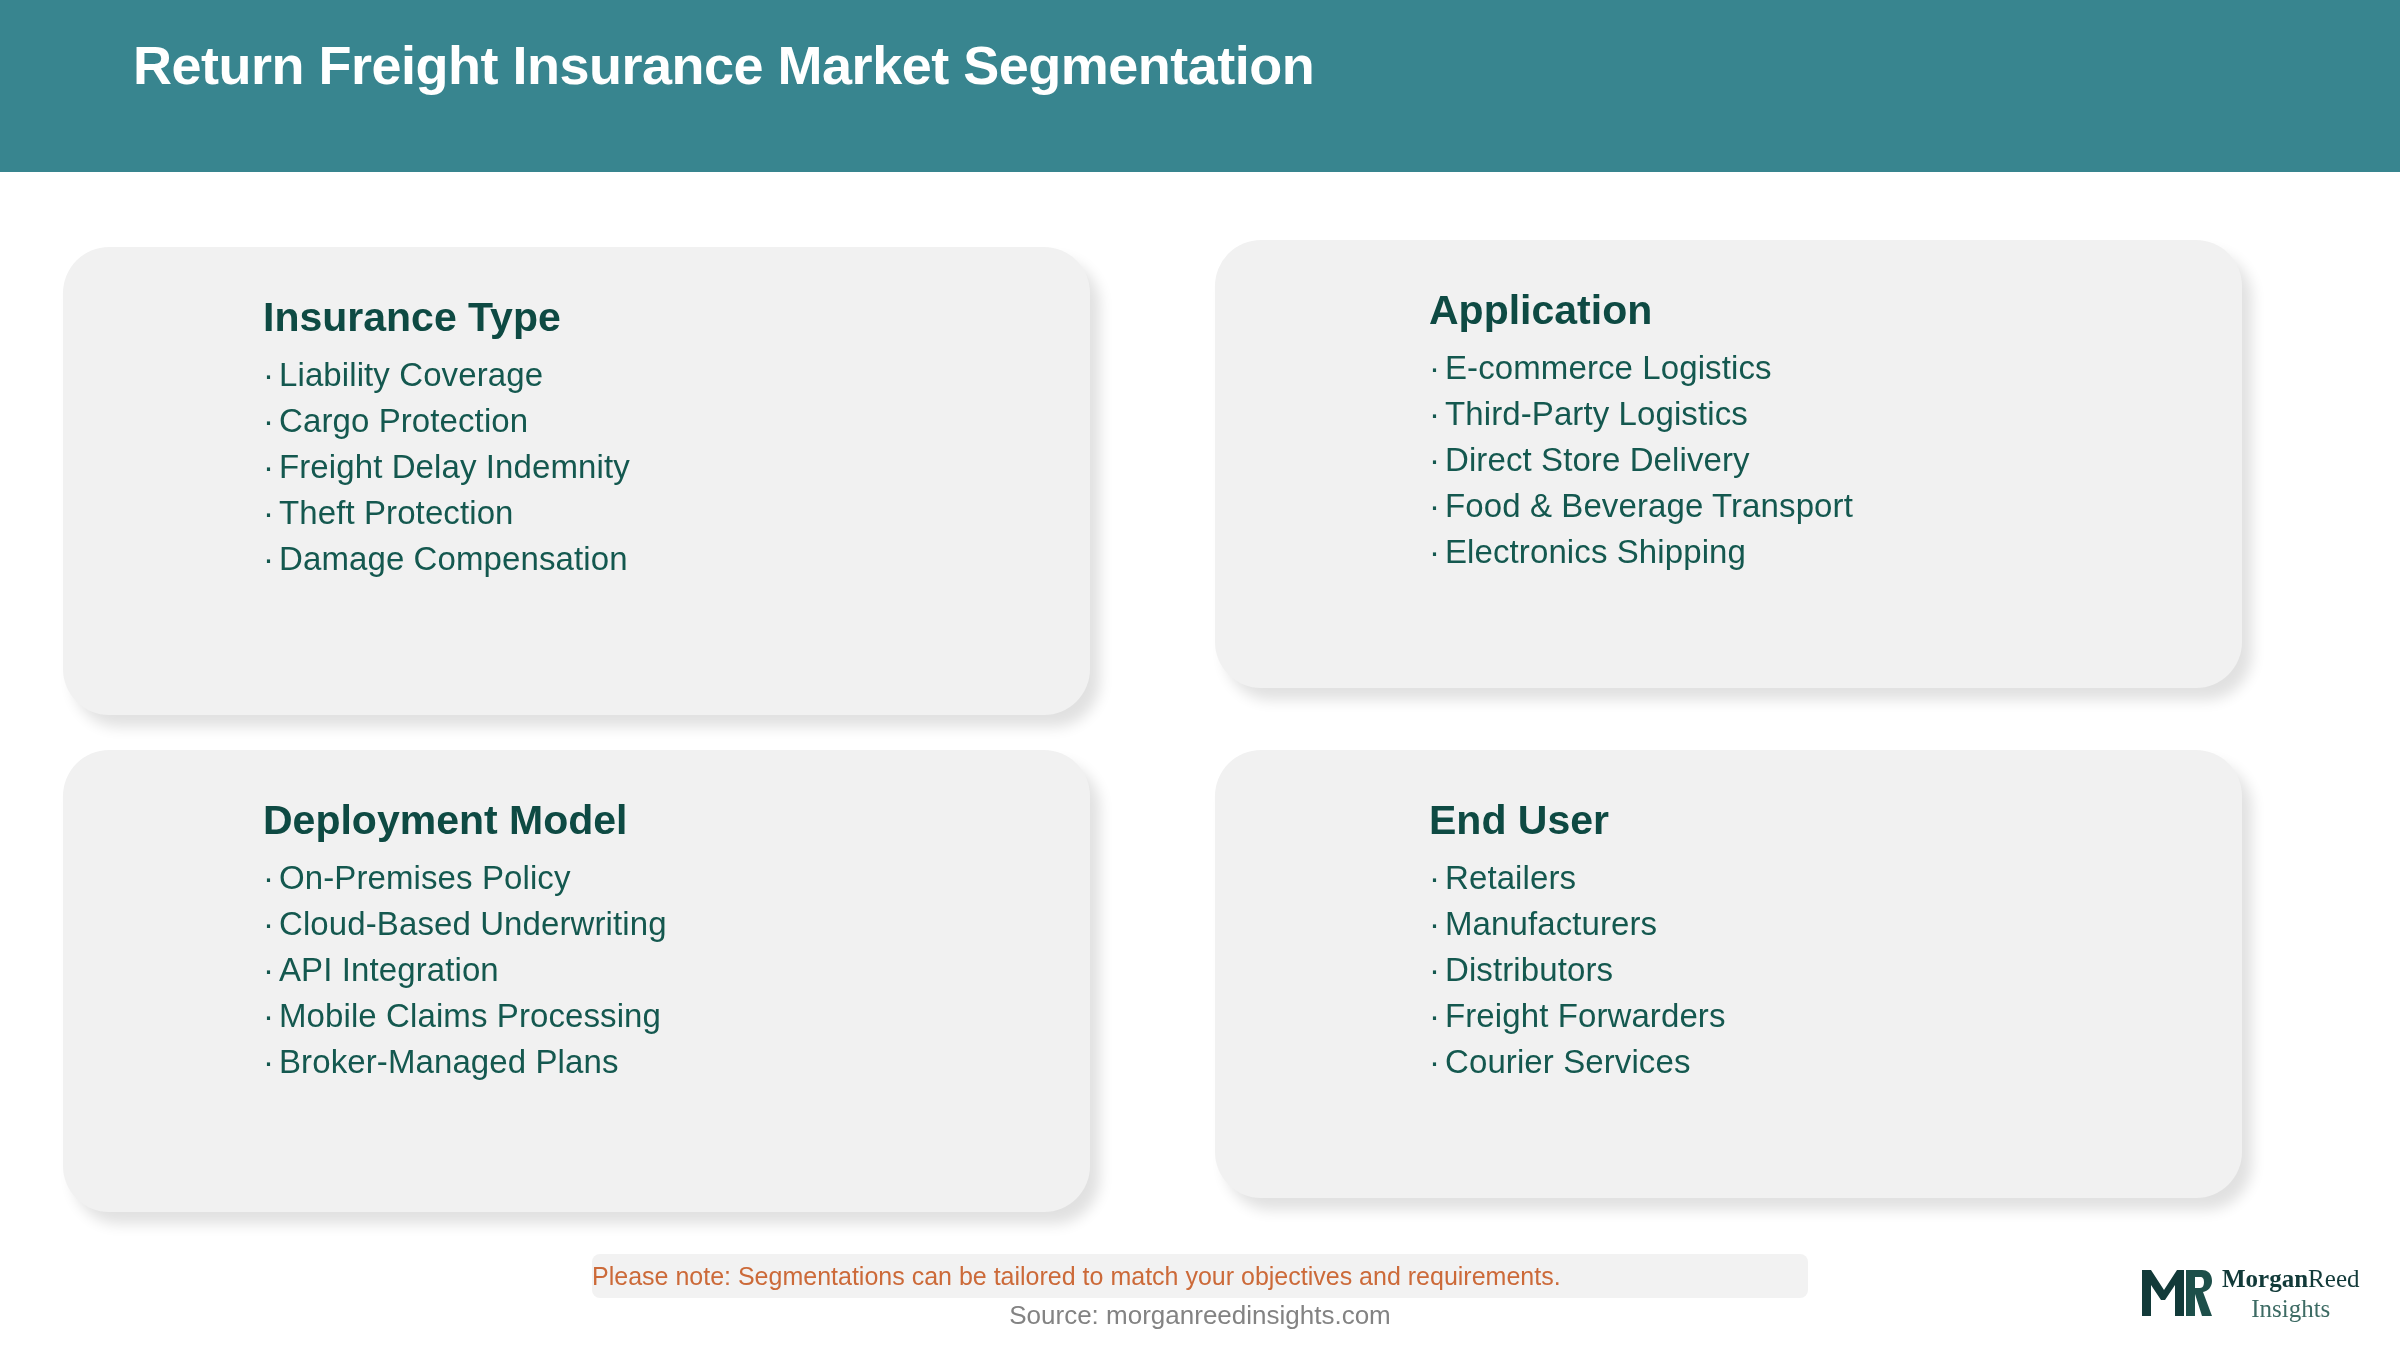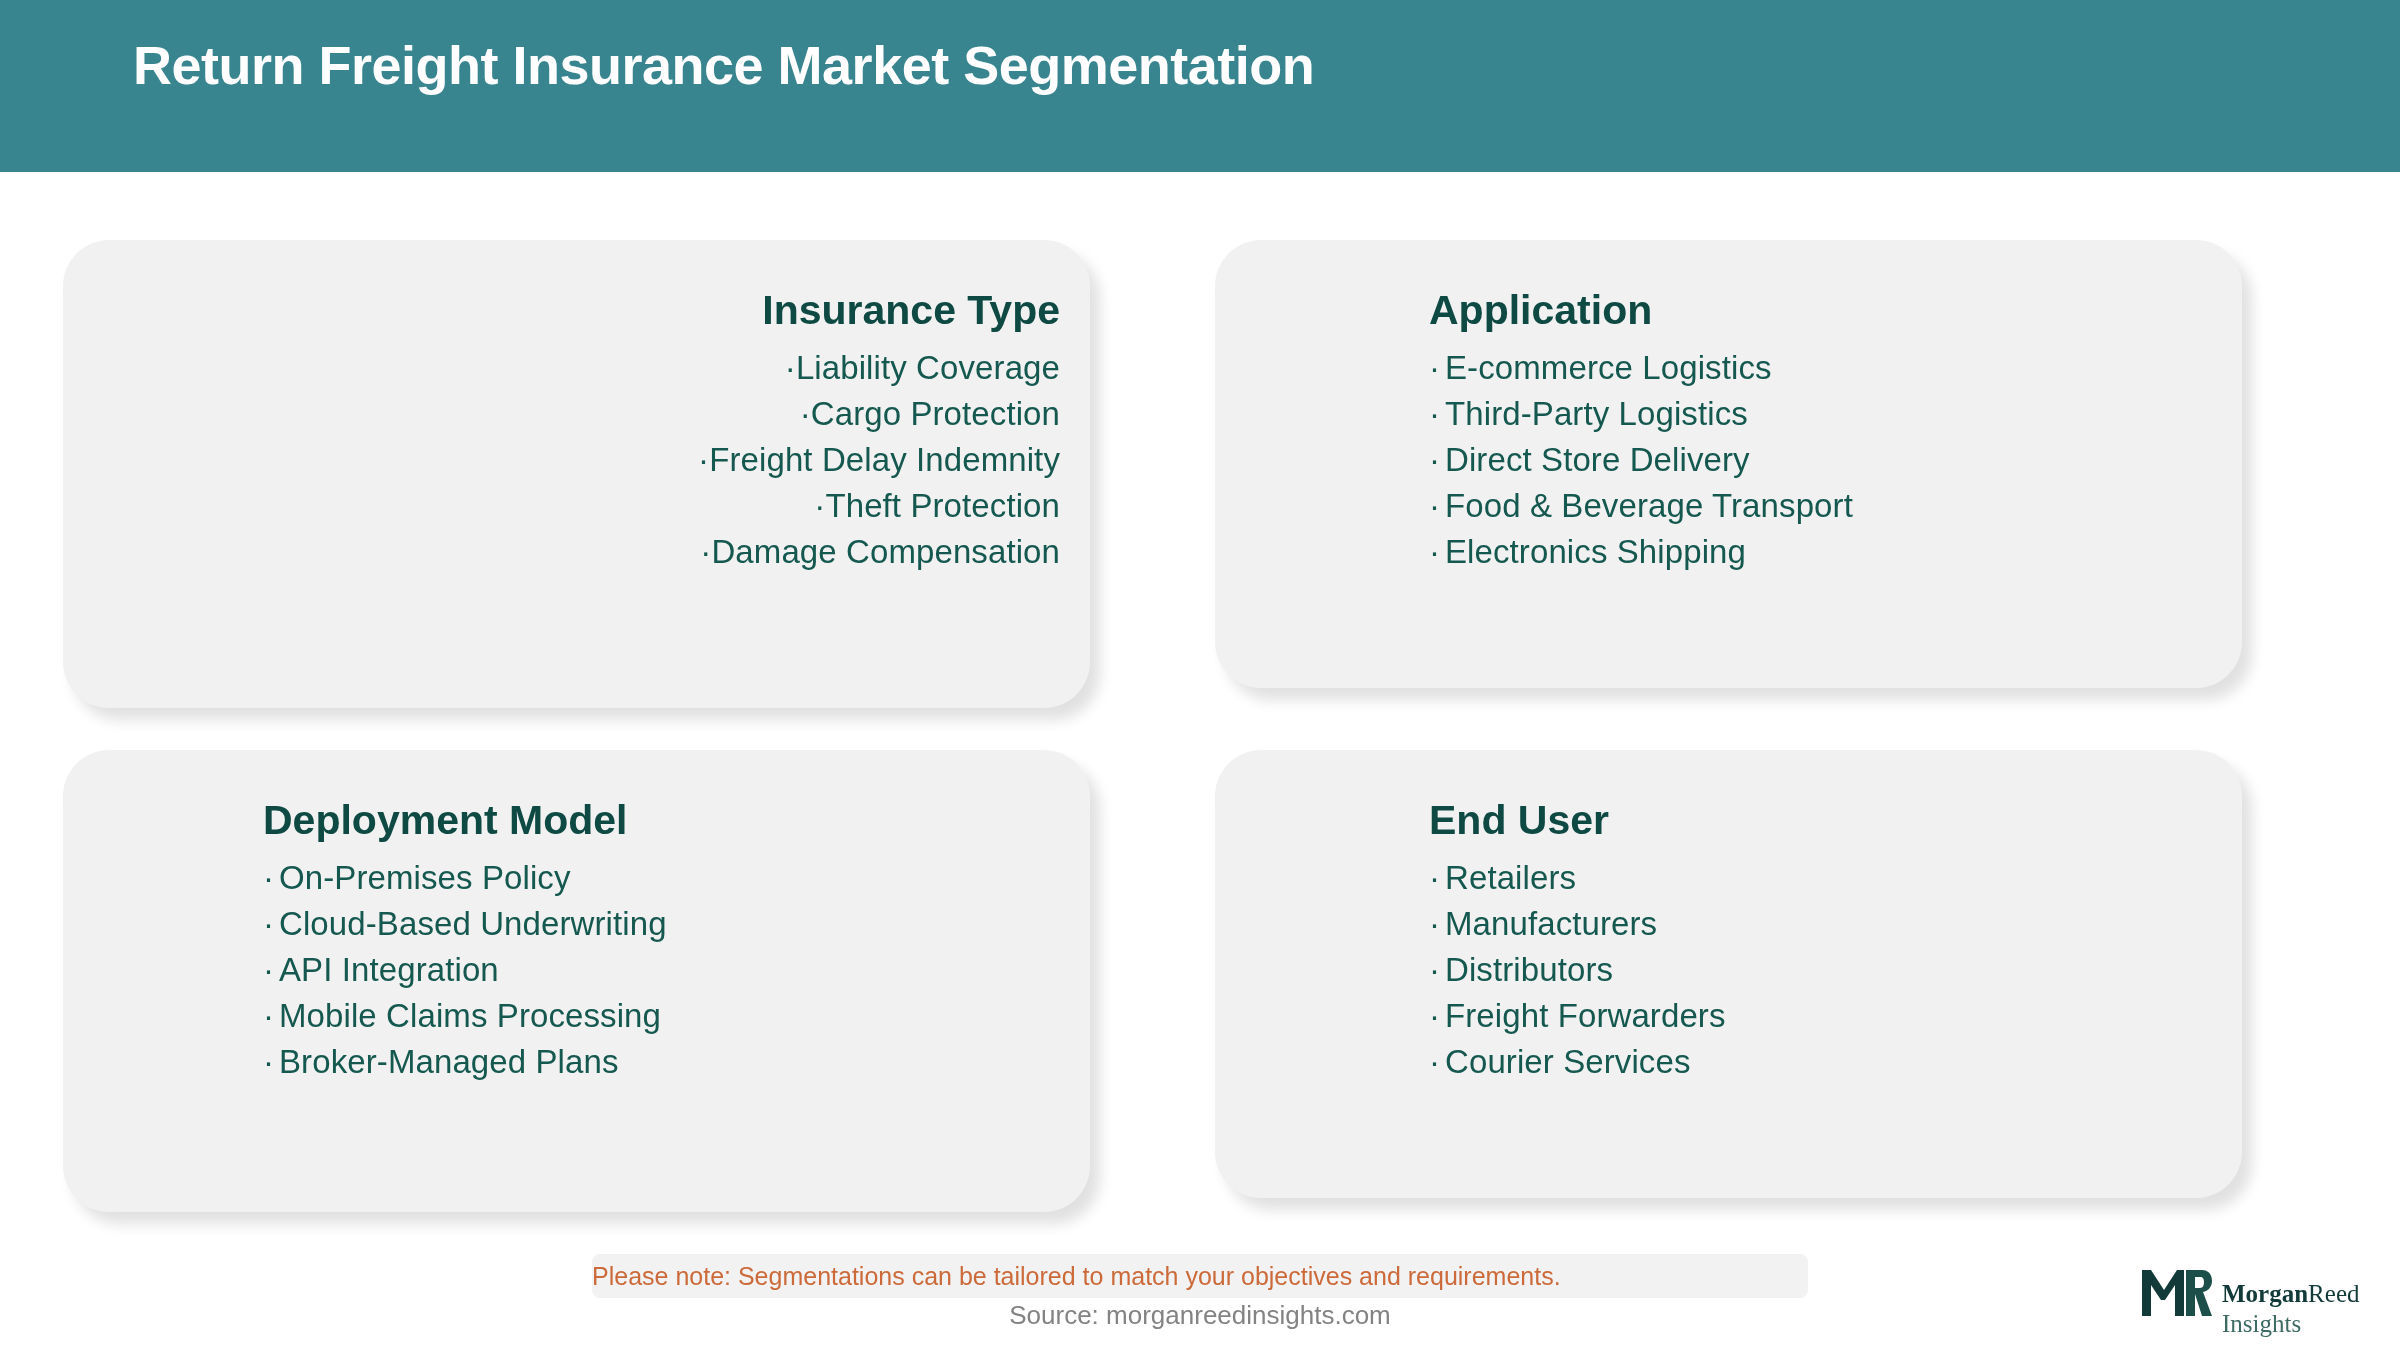--- a/index.html
+++ b/index.html
@@ -44,21 +44,21 @@
     width: 2400px;
     height: 1060px;
   }
   .card {
     position: absolute;
     background: #f1f1f1;
     border-radius: 46px;
     box-shadow: 10px 12px 14px rgba(0,0,0,0.12);
     box-sizing: border-box;
   }
-  .card-0 { left: 63px;   top: 68px;  width: 1027px; height: 468px; text-align: right; }
+  .card-0 { left: 63px;   top: 75px;  width: 1027px; height: 468px; }
   .card-1 { left: 1215px; top: 68px;  width: 1027px; height: 448px; }
   .card-2 { left: 63px;   top: 578px; width: 1027px; height: 462px; }
   .card-3 { left: 1215px; top: 578px; width: 1027px; height: 448px; }
 
   .card-inner {
     position: absolute;
     left: 200px;
     top: 50px;
     right: 30px;
   }
@@ -132,21 +132,22 @@
   .logo-mark {
     position: absolute;
     left: 0;
     top: 4px;
     width: 72px;
     height: 52px;
   }
   .logo-words {
     position: absolute;
     left: 82px;
-    top: 16px;
+    top: 1px;
+    text-align: center;
   }
   .logo-line1 {
     font-size: 25px;
     line-height: 30px;
     color: #123a39;
     white-space: nowrap;
   }
   .logo-line1 .bold { font-weight: bold; font-family: "Liberation Serif", serif; }
   .logo-line1 .reg  { font-weight: normal; font-family: "Liberation Serif", serif; }
   .logo-line2 {

